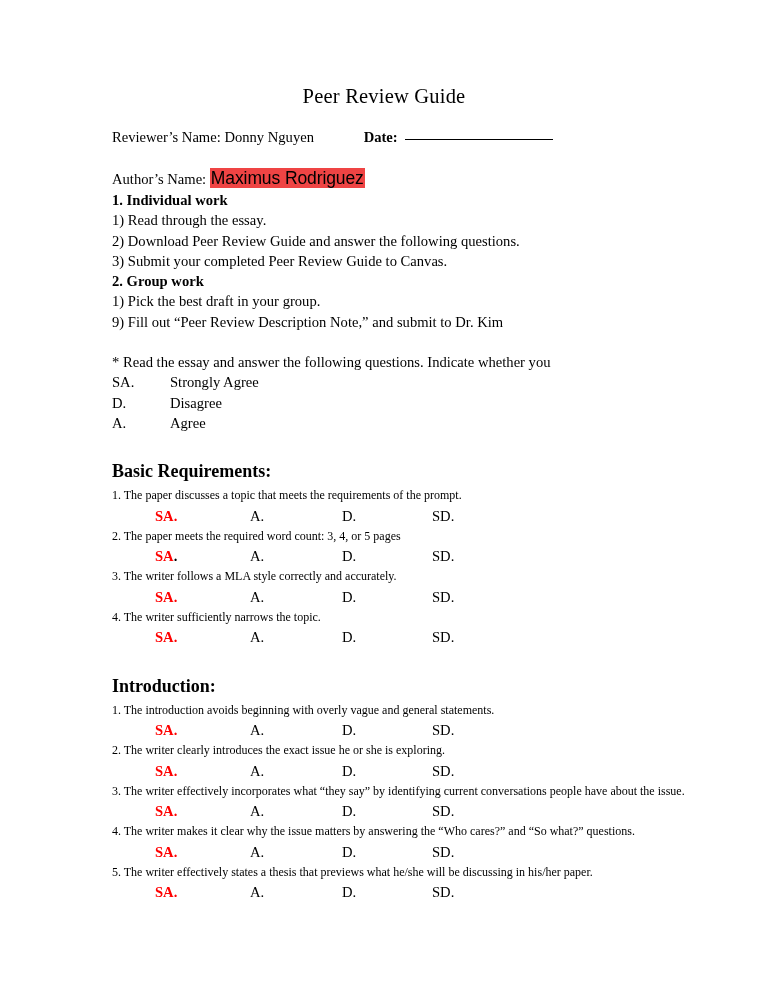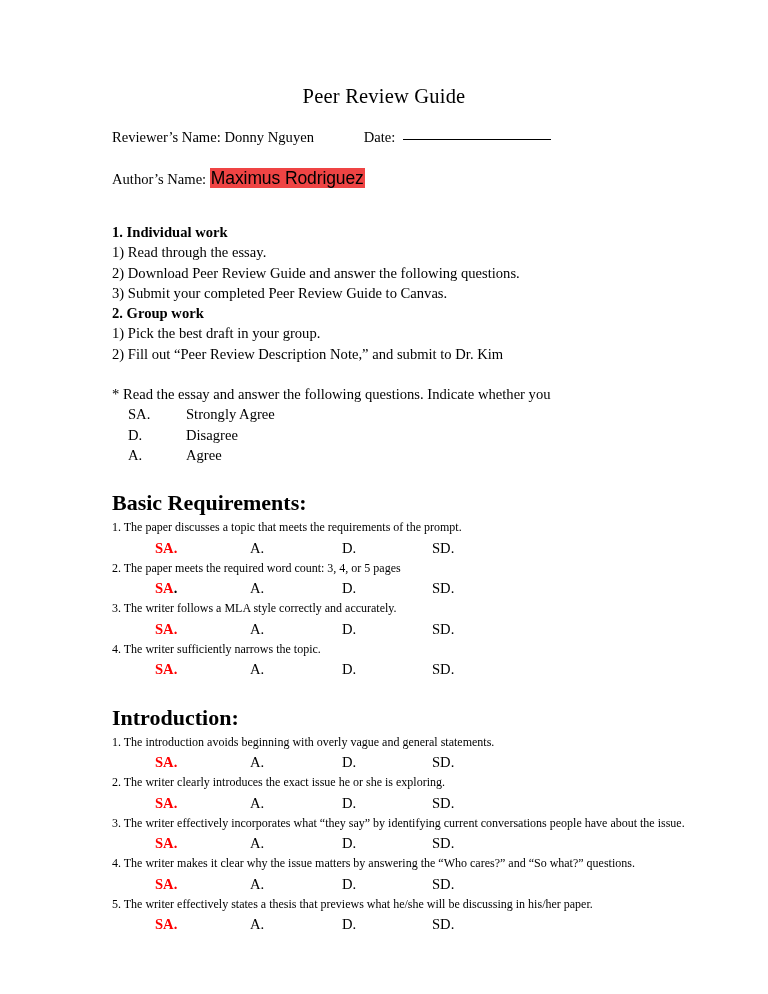--- a/index.html
+++ b/index.html
@@ -42,20 +42,21 @@
     margin-top: 20px;
   }
   .reviewer-line {
     font-size: 14.6px;
     line-height: 19px;
     white-space: nowrap;
   }
   .date-label {
     display: inline-block;
     margin-left: 46px;
+    font-weight: bold;
   }
   .date-rule {
     display: inline-block;
     width: 148px;
     border-bottom: 1.3px solid #000;
     vertical-align: 2px;
     margin-left: 4px;
   }
   .author-line {
     margin-top: 20px;
@@ -66,50 +67,48 @@
   .author-value {
     font-family: "Liberation Sans", "DejaVu Sans", sans-serif;
     font-size: 17.5px;
     background: #ef4444;
     padding: 0 1px;
     letter-spacing: -0.1px;
   }
 
   
   .instructions {
-    margin-top: 32px;
   }
   .line {
     font-size: 14.6px;
     line-height: 20.3px;
     white-space: pre-wrap;
   }
   .line.bold {
     font-weight: bold;
   }
 
   .scale-block {
     margin-top: 20px;
   }
   .scale-row {
     font-size: 14.6px;
     line-height: 20.3px;
-    margin-left: 16px;
   }
   .scale-key {
     display: inline-block;
     width: 58px;
   }
 
   
   .section {
     margin-top: 26px;
   }
   .section-heading {
-    font-size: 22px;
+    font-size: 18px;
     font-weight: bold;
     line-height: 24px;
     margin-bottom: 2px;
   }
   .question {
     font-size: 12px;
     line-height: 20.3px;
   }
   .options {
     font-size: 14.6px;
@@ -153,21 +152,21 @@
     </div>
   </div>
 
   <div class="instructions">
     <div class="line bold">1. Individual work</div>
     <div class="line">1) Read through the essay.</div>
     <div class="line">2) Download Peer Review Guide and answer the following questions.</div>
     <div class="line">3) Submit your completed Peer Review Guide to Canvas.</div>
     <div class="line bold">2. Group work</div>
     <div class="line">1) Pick the best draft in your group.</div>
-    <div class="line">2) Fill out “Peer Review Description Note,” and submit to Dr. Kim</div>
+    <div class="line">9) Fill out “Peer Review Description Note,” and submit to Dr. Kim</div>
   </div>
 
   <div class="scale-block">
     <div class="line">* Read the essay and answer the following questions. Indicate whether you</div>
     <div class="scale-row">
       <span class="scale-key">SA.</span><span>Strongly Agree</span>
     </div>
     <div class="scale-row">
       <span class="scale-key">D.</span><span>Disagree</span>
     </div>

